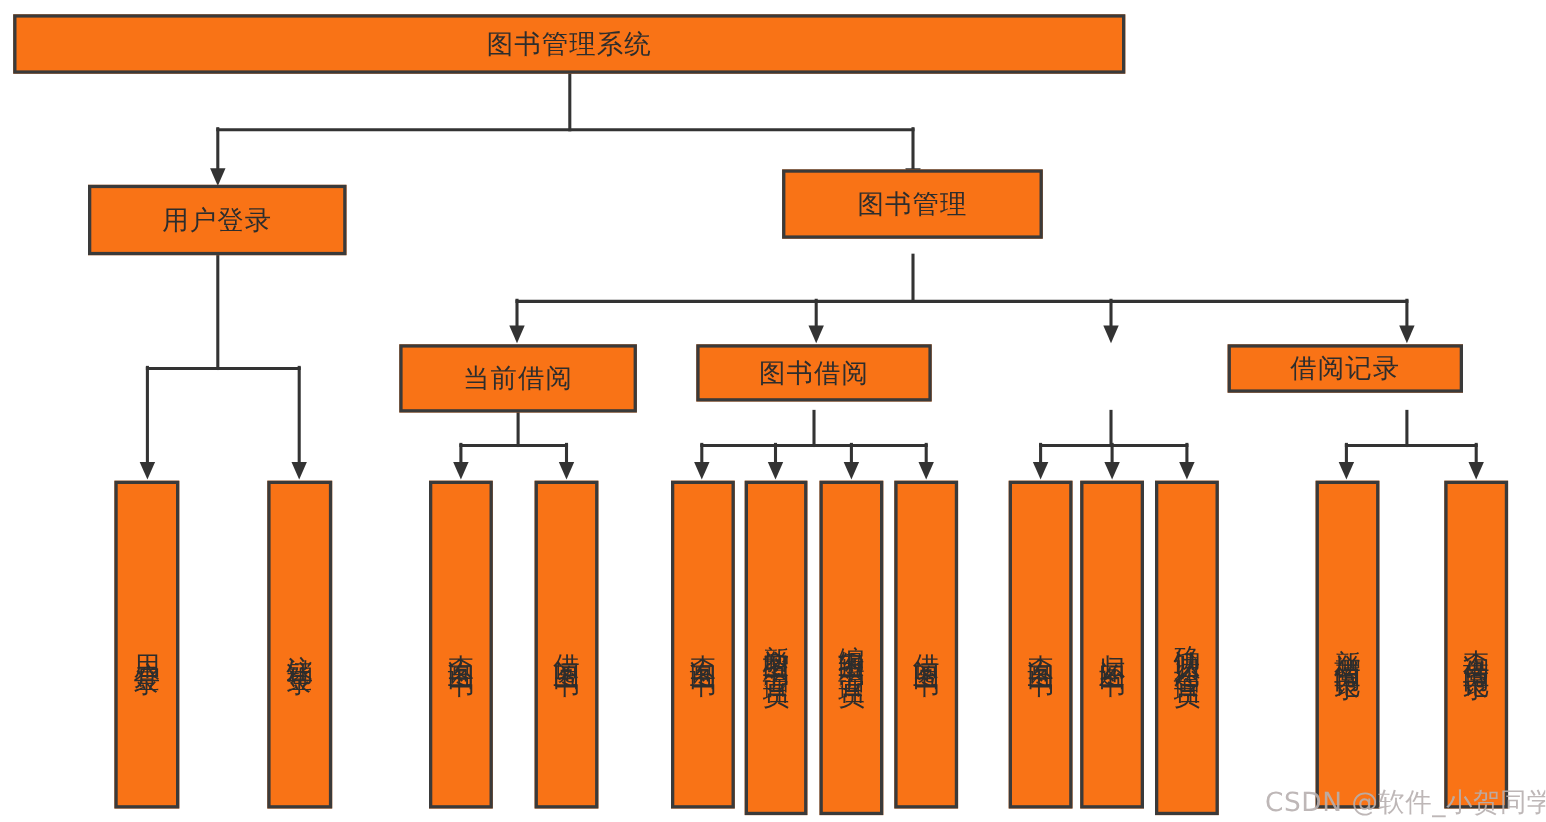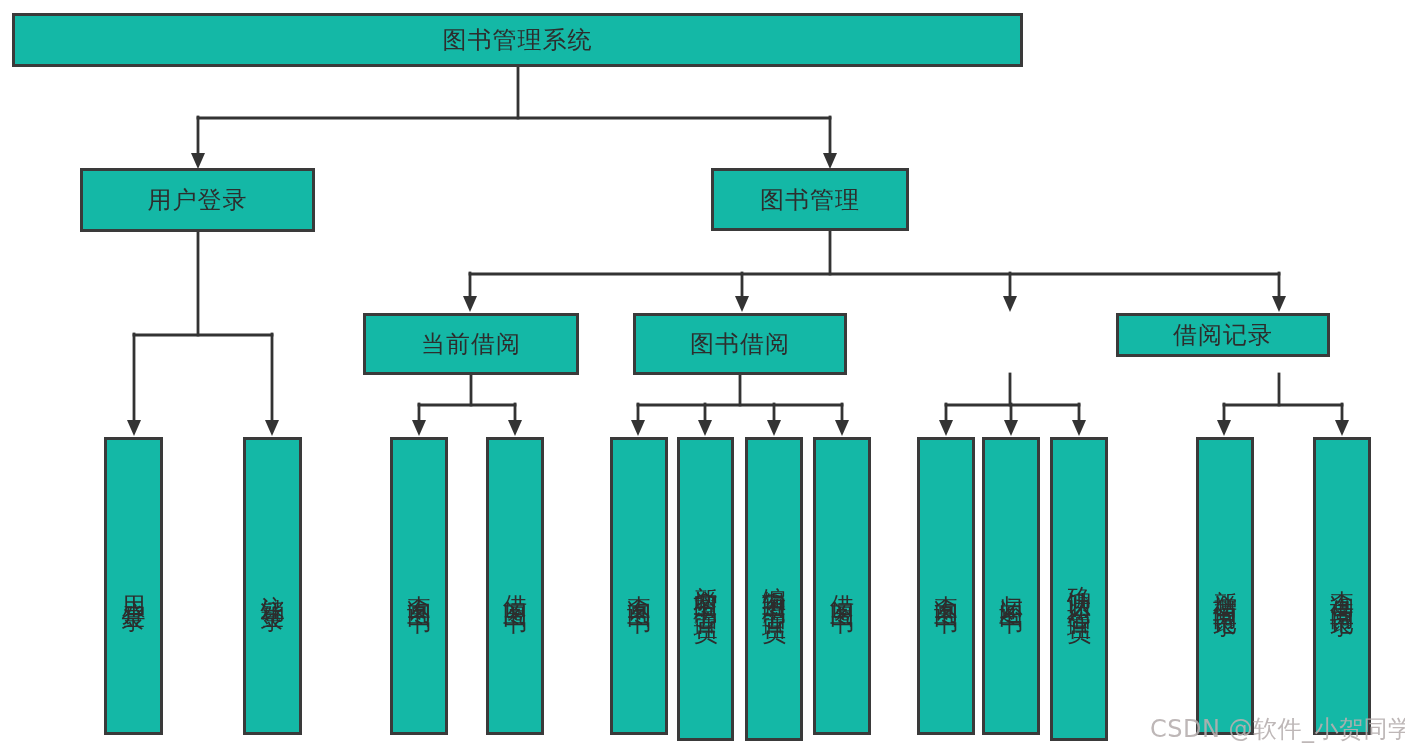--- a/index.html
+++ b/index.html
@@ -4,21 +4,21 @@
 <style>
   html,body{margin:0;padding:0;background:#ffffff;}
   .stage{
     position:relative;width:1405px;height:747px;background:#ffffff;
     font-family:"DejaVu Sans",sans-serif;overflow:hidden;color:#2d2d2d;
   }
   .wires{position:absolute;left:0;top:0;width:1405px;height:747px;z-index:1;}
   .wires path{stroke:#333333;stroke-width:2.8;fill:none;stroke-linecap:square;}
   .wires polygon{fill:#333333;stroke:none;}
   .node{
-    position:absolute;box-sizing:border-box;background:#14b8a6;
+    position:absolute;box-sizing:border-box;background:#f97316;
     border:3px solid #3a3a3a;display:flex;align-items:center;justify-content:center;
     z-index:2;
   }
   .node.h .lbl{font-size:24px;letter-spacing:1px;white-space:nowrap;}
   .node.v .lbl{
     writing-mode:vertical-rl;text-orientation:mixed;
     font-size:24px;line-height:1;letter-spacing:5px;white-space:nowrap;
   }
   .watermark{
     position:absolute;left:1150px;top:713px;z-index:4;
@@ -92,28 +92,28 @@
     <polygon points="1335,420 1349,420 1342,436"></polygon>
   </svg>
 
   <div class="node h" style="left:12px;top:13px;width:1011px;height:54px">
     <span class="lbl">图书管理系统</span>
   </div>
 
   <div class="node h" style="left:80px;top:168px;width:235px;height:64px">
     <span class="lbl">用户登录</span>
   </div>
-  <div class="node h" style="left:711px;top:168px;width:198px;height:63px">
+  <div class="node h" style="left:711px;top:154px;width:237px;height:63px">
     <span class="lbl">图书管理</span>
   </div>
 
   <div class="node h" style="left:363px;top:313px;width:216px;height:62px">
     <span class="lbl">当前借阅</span>
   </div>
-  <div class="node h" style="left:633px;top:313px;width:214px;height:62px">
+  <div class="node h" style="left:633px;top:313px;width:214px;height:52px">
     <span class="lbl">图书借阅</span>
   </div>
   <div class="node h" style="left:1116px;top:313px;width:214px;height:44px">
     <span class="lbl">借阅记录</span>
   </div>
 
   <div class="node v" style="left:104px;top:437px;width:59px;height:298px">
     <span class="lbl">用户登录</span>
   </div>
   <div class="node v" style="left:243px;top:437px;width:59px;height:298px">

